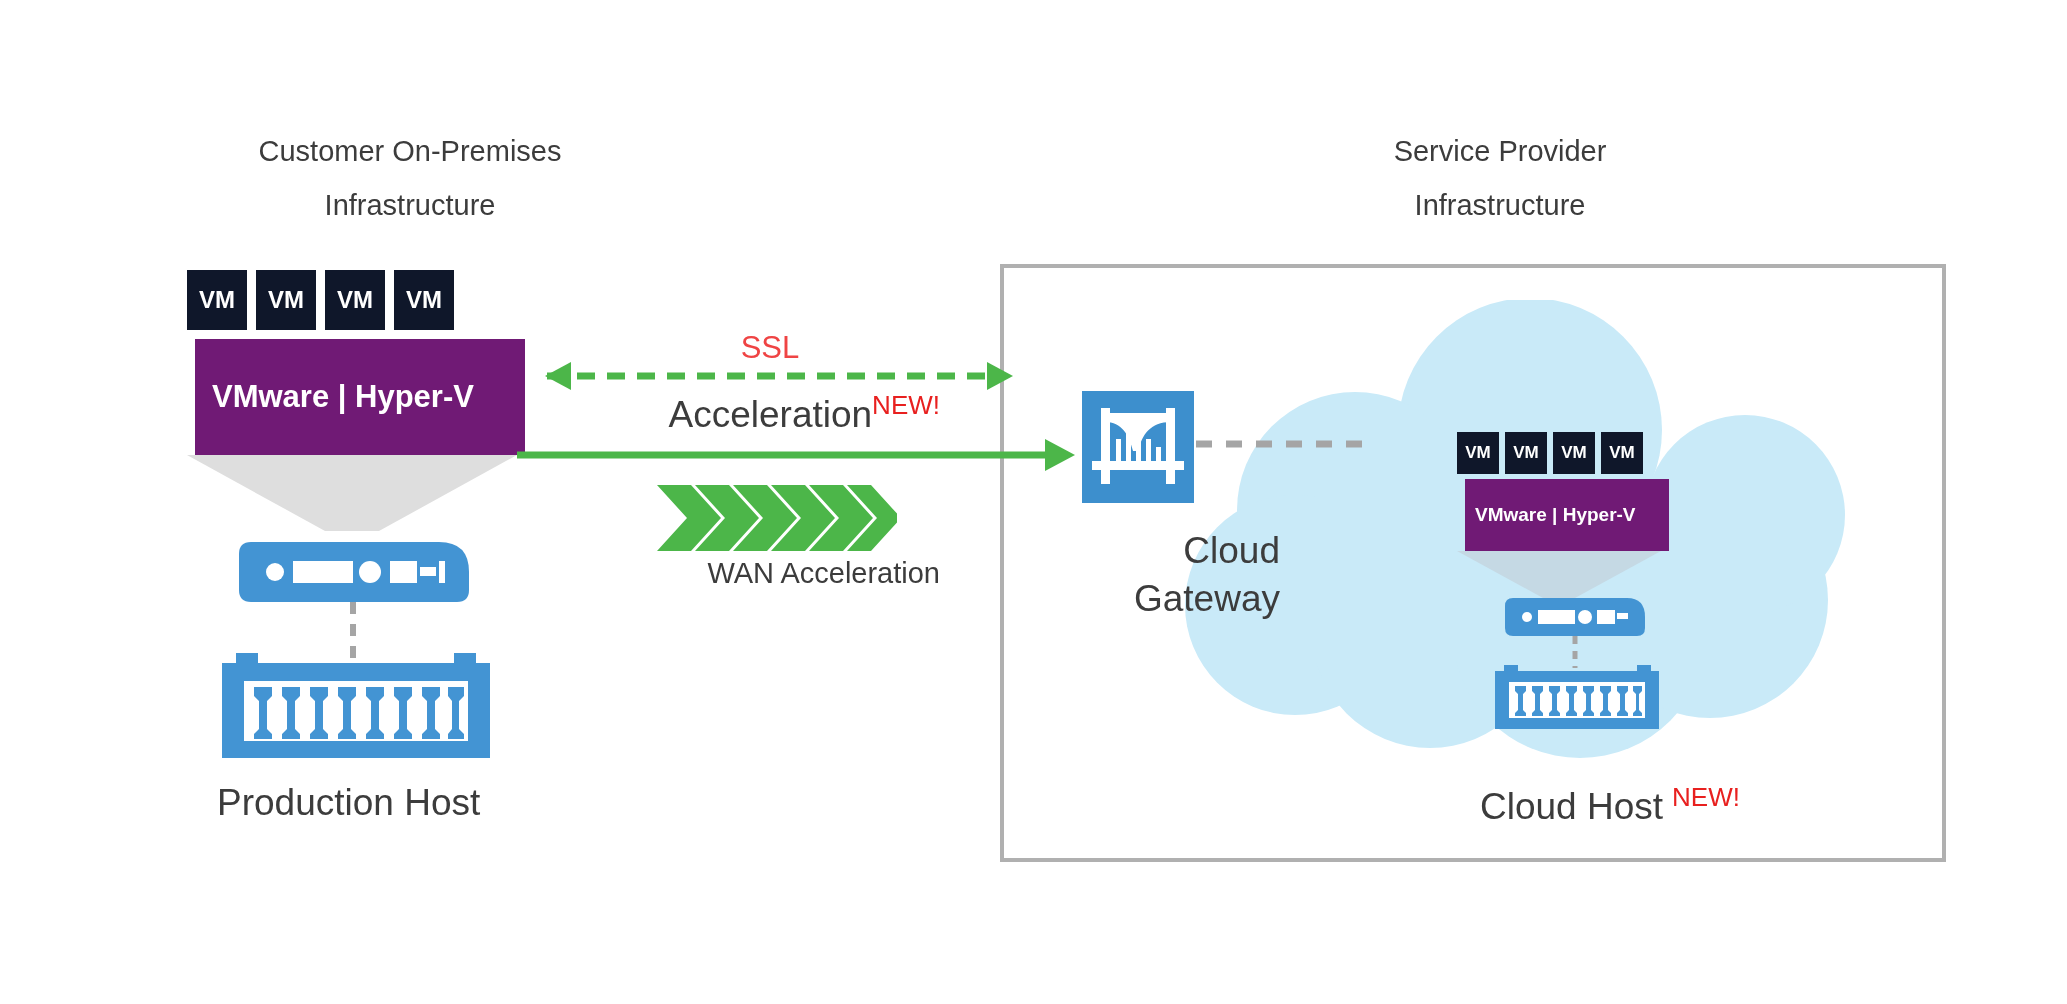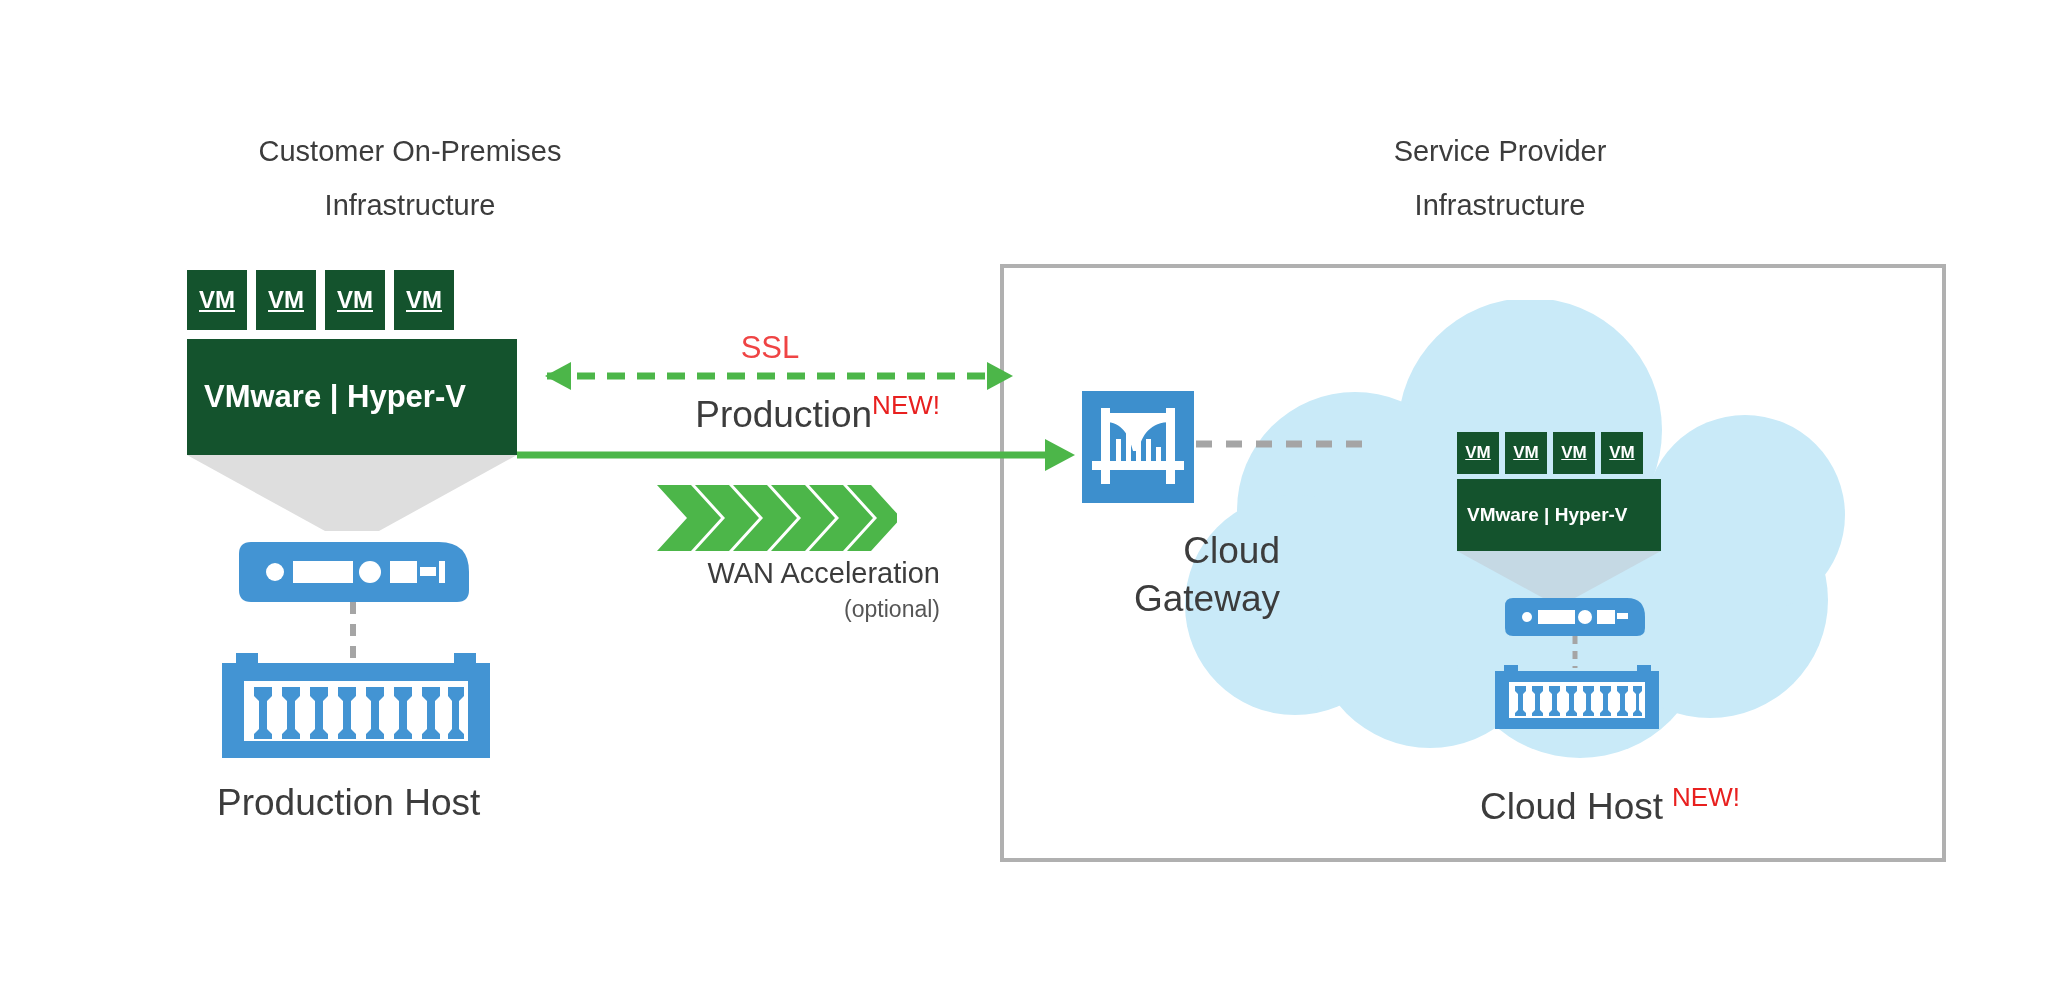--- a/index.html
+++ b/index.html
@@ -15,24 +15,24 @@
   }
   #title-onprem{left:60px;top:124px;width:700px;}
   #title-sp{left:1150px;top:124px;width:700px;}
 
   
   #sp-frame{left:1000px;top:264px;width:946px;height:598px;
             border:4px solid #b0b0b0;box-sizing:border-box;background:#fff;}
 
   
   .vm-row{position:absolute;display:flex;}
-  .vm-box{background:#14532d;color:#ffffff;font-weight:bold;
-          display:flex;align-items:center;justify-content:center;text-decoration:underline;}
-  .hv-bar{position:absolute;background:#14532d;color:#ffffff;font-weight:bold;
-          display:flex;align-items:center;}
+  .vm-box{background:#0f172a;color:#ffffff;font-weight:bold;
+          display:flex;align-items:center;justify-content:center;}
+  .hv-bar{position:absolute;background:#701a75;color:#ffffff;font-weight:bold;
+          display:flex;align-items:center;margin-left:8px;}
 
   
   #onprem-vmrow{left:187px;top:270px;}
   #onprem-vmrow .vm-box{width:60px;height:60px;font-size:24px;margin-right:9px;}
   #onprem-hvbar{left:187px;top:339px;width:330px;height:116px;
                 font-size:31px;padding-left:17px;box-sizing:border-box;}
   #onprem-funnel{left:187px;top:455px;width:330px;height:76px;}
 
   
   #cloud-vmrow{left:1457px;top:432px;}
@@ -143,37 +143,36 @@
 </svg>
 
 <svg class="abs" style="left:517px;top:437px;" width="560" height="36">
   <line x1="0" y1="18" x2="530" y2="18" stroke="#4cb649" stroke-width="7"></line>
   <polygon points="558,18 528,2 528,34" fill="#4cb649"></polygon>
 </svg>
 
 <div id="lbl-ssl">SSL</div>
 
 <div id="lbl-repl">
-  <span>Production</span><span class="new-sup">NEW!</span>
+  <span>Acceleration</span><span class="new-sup">NEW!</span>
 </div>
 
 <svg class="abs" style="left:657px;top:485px;" width="240" height="66">
   <g fill="#4cb649">
     <path d="M0,0 h34 l30,33 l-30,33 h-34 l30,-33 z"></path>
     <path d="M38,0 h34 l30,33 l-30,33 h-34 l30,-33 z"></path>
     <path d="M76,0 h34 l30,33 l-30,33 h-34 l30,-33 z"></path>
     <path d="M114,0 h34 l30,33 l-30,33 h-34 l30,-33 z"></path>
     <path d="M152,0 h34 l30,33 l-30,33 h-34 l30,-33 z"></path>
     <path d="M190,0 h24 l30,33 l-30,33 h-24 l30,-33 z"></path>
   </g>
 </svg>
 
 <div id="lbl-wan">
   <span>WAN Acceleration</span>
-  <span class="opt">(optional)</span>
 </div>
 
 <svg class="abs" id="gw-icon" viewBox="0 0 112 112">
   <rect x="0" y="0" width="112" height="112" fill="#3d8fcd"></rect>
   <g fill="#ffffff">
     <rect x="19" y="17" width="9" height="76"></rect>
     <rect x="84" y="17" width="9" height="76"></rect>
     <rect x="10" y="70" width="92" height="9"></rect>
     <path d="M23,22 C45,22 67,22 89,22 L89,31 C68,31 60,44 56,60 L51,60 C47,44 40,31 23,31 Z"></path>
     <rect x="34" y="48" width="5" height="22"></rect>

